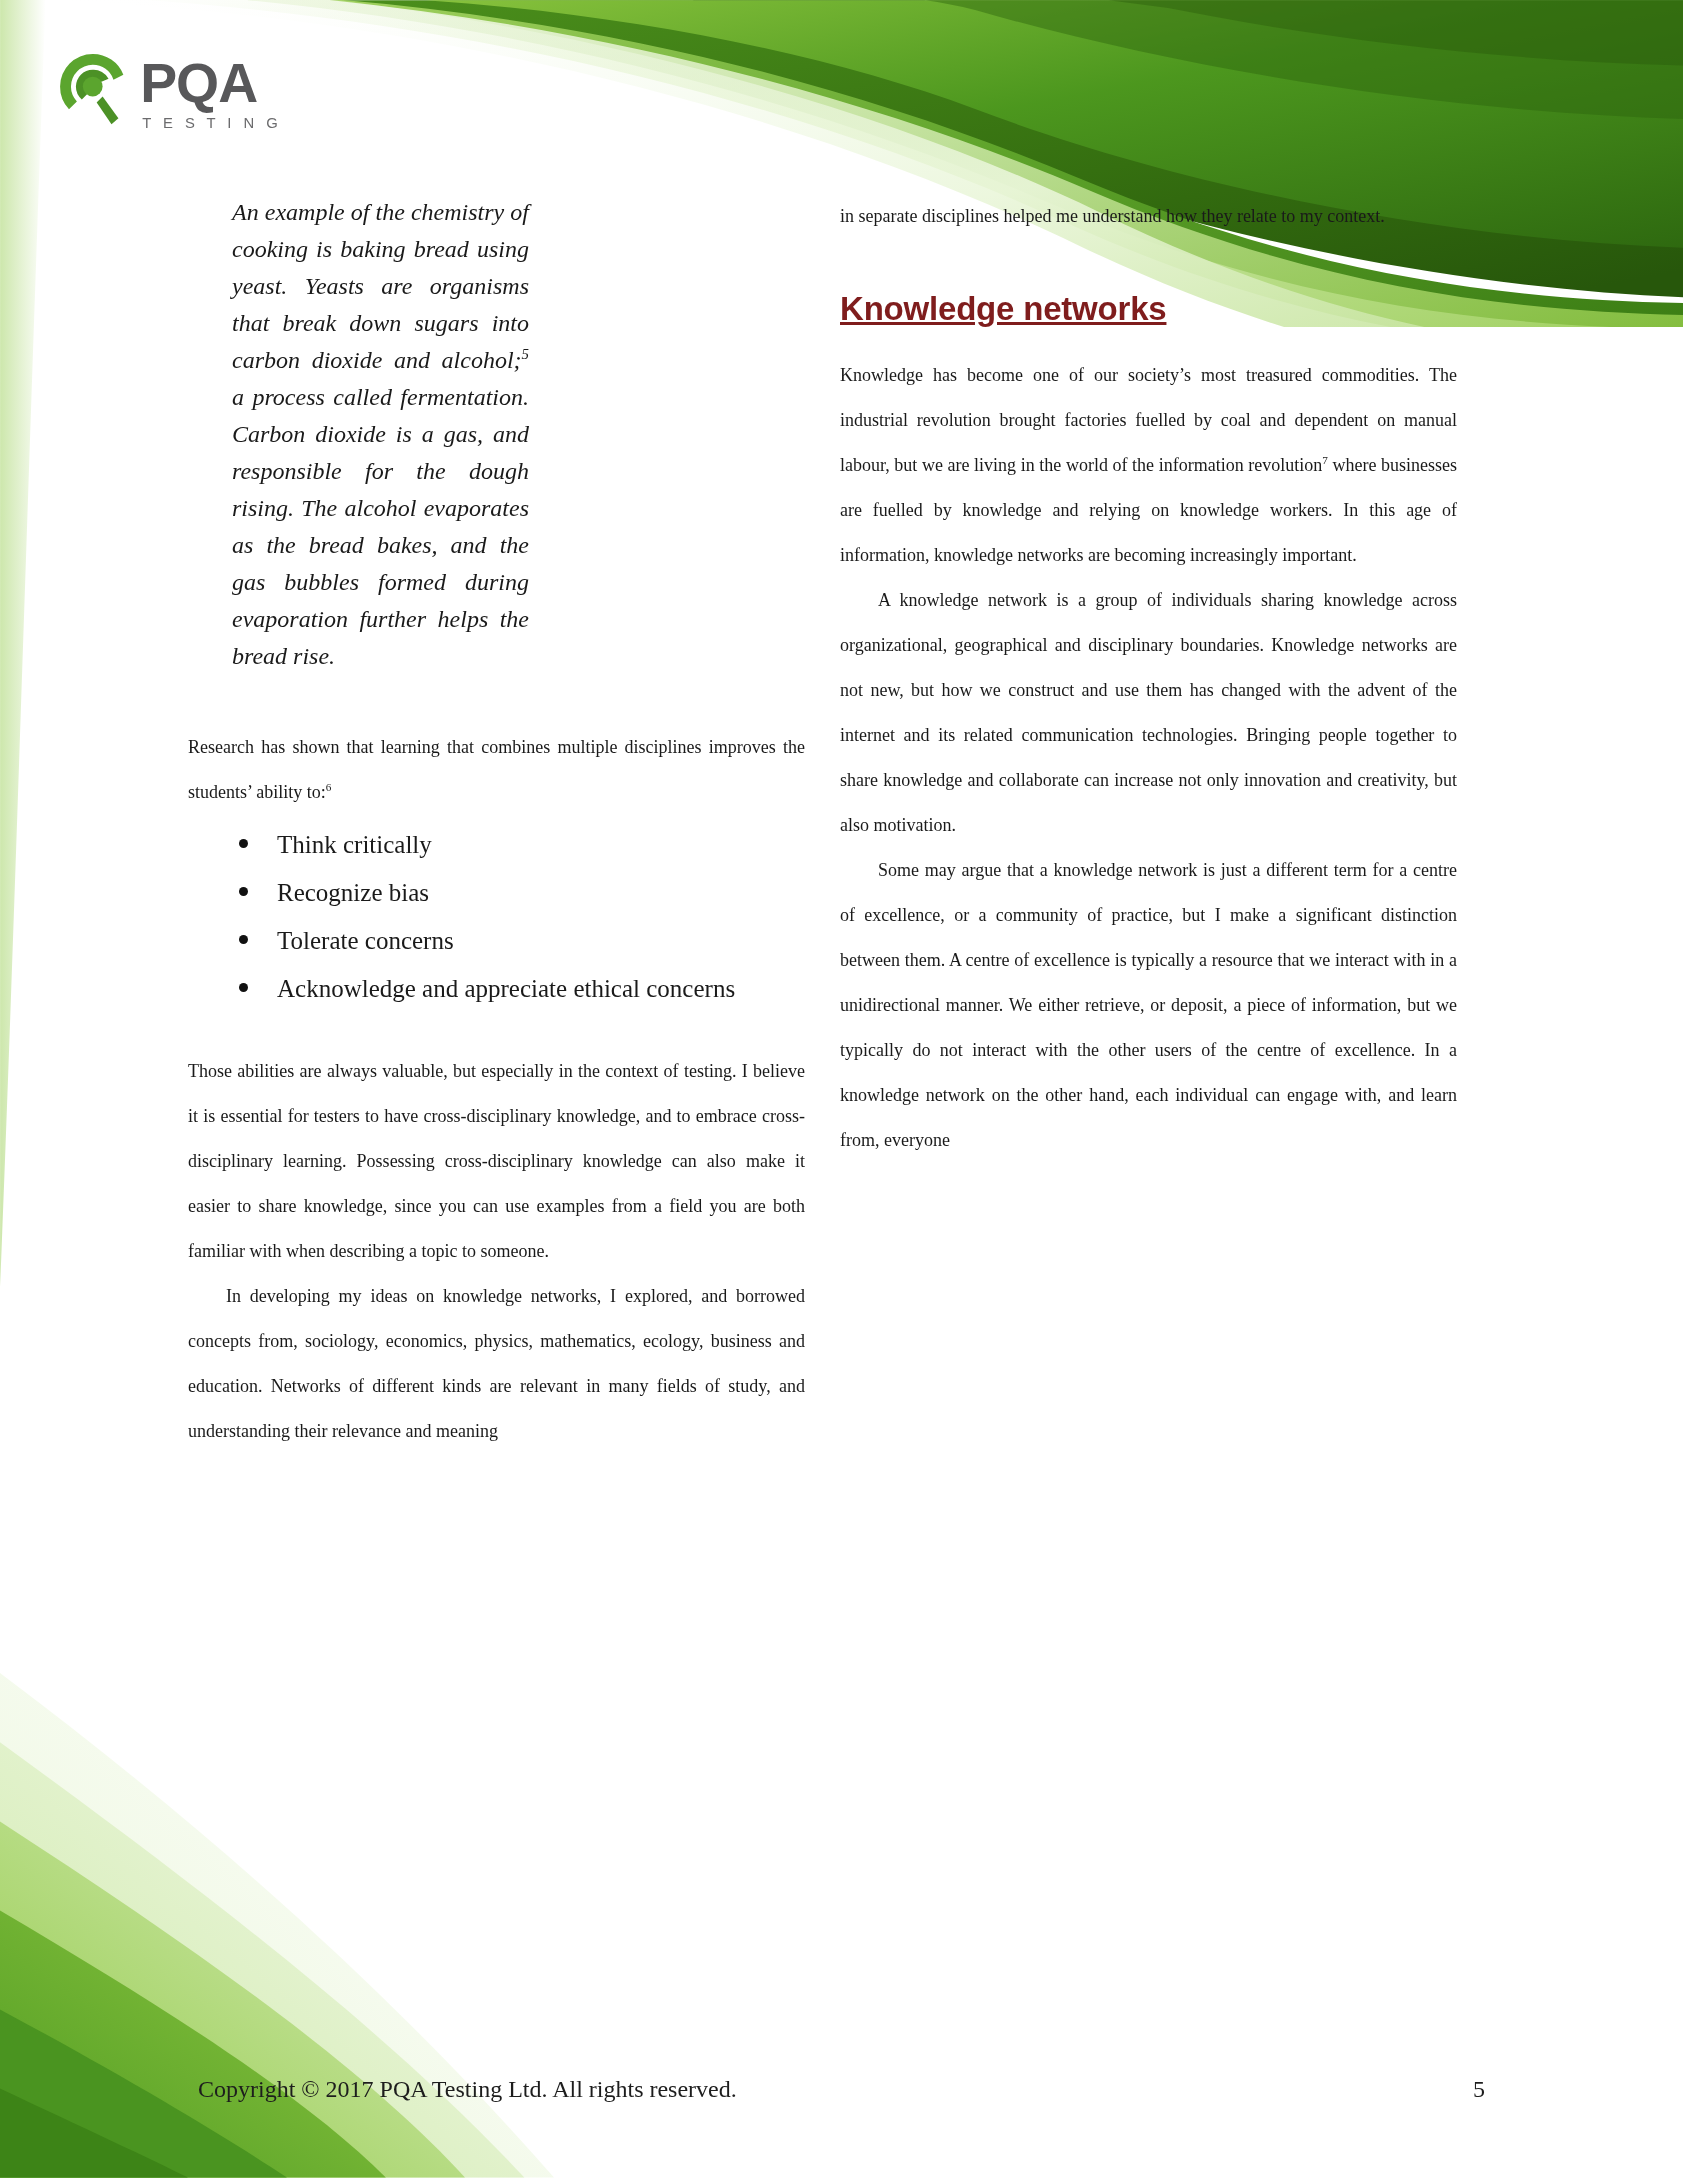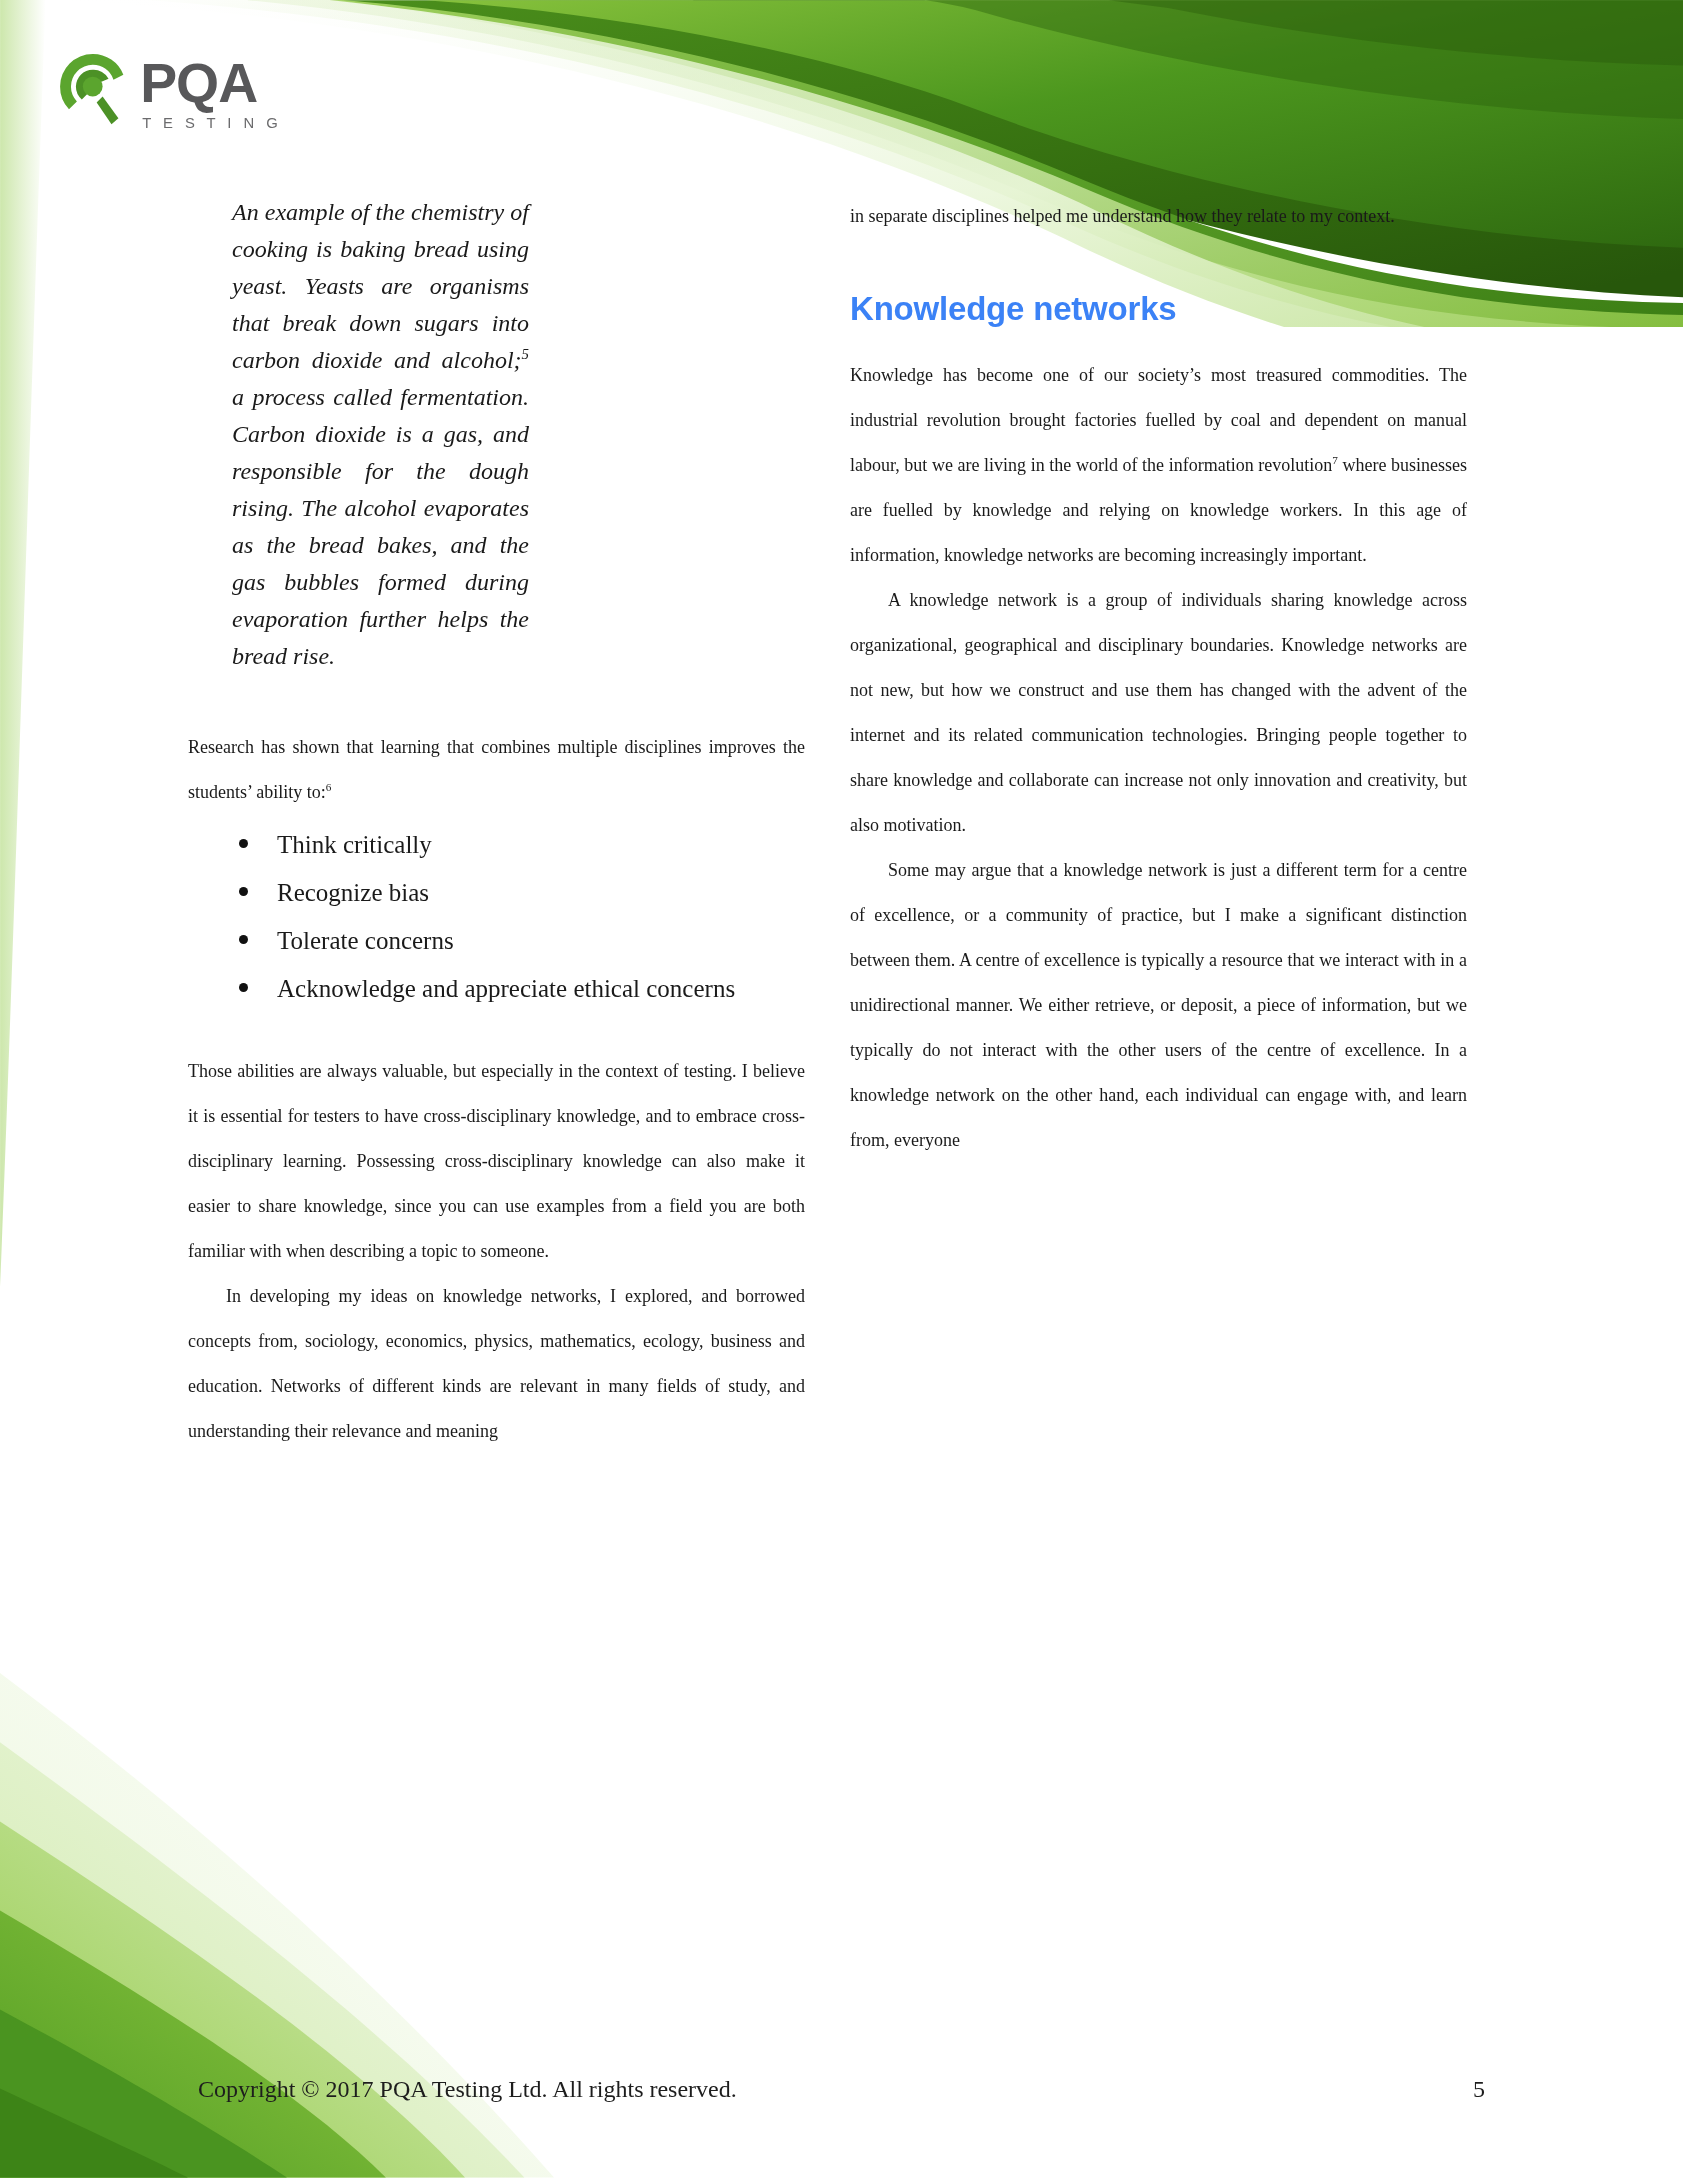--- a/index.html
+++ b/index.html
@@ -19,21 +19,21 @@
   #deco-top { top:0; right:0; width:1683px; height:327px; overflow:hidden; }
   #deco-bottom-left { left:0; bottom:0; width:554px; height:1188px; overflow:hidden; }
   #deco-left-edge { left:0; top:0; width:119px; height:2178px; overflow:hidden; }
 
   
   .page-body {
     position:absolute;
     left:188px; top:194px;
     width:1317px;
     display:flex;
-    gap:45px;
+    gap:35px;
     z-index:5;
   }
   .col { width:617px; }
 
   p.body, .quote p {
     margin:0;
     text-align:justify;
     text-justify:inter-word;
     font-size:18px;
     line-height:45px;
@@ -60,23 +60,24 @@
   }
 
   .gap-lg { height:50px; }
   .gap-md { height:36px; }
 
   h2.section-heading {
     font-family:"Liberation Sans", sans-serif;
     font-weight:bold;
     font-size:33px;
     line-height:40px;
-    color:#3b82f6;
+    color:#7f1d1d;
     margin:0 0 24px 0;
     letter-spacing:-0.2px;
+    text-decoration:underline;
   }
 
   ul.bullets {
     margin:6px 0 0 0;
     padding:0;
     list-style:none;
   }
   ul.bullets li {
     position:relative;
     padding-left:89px;

